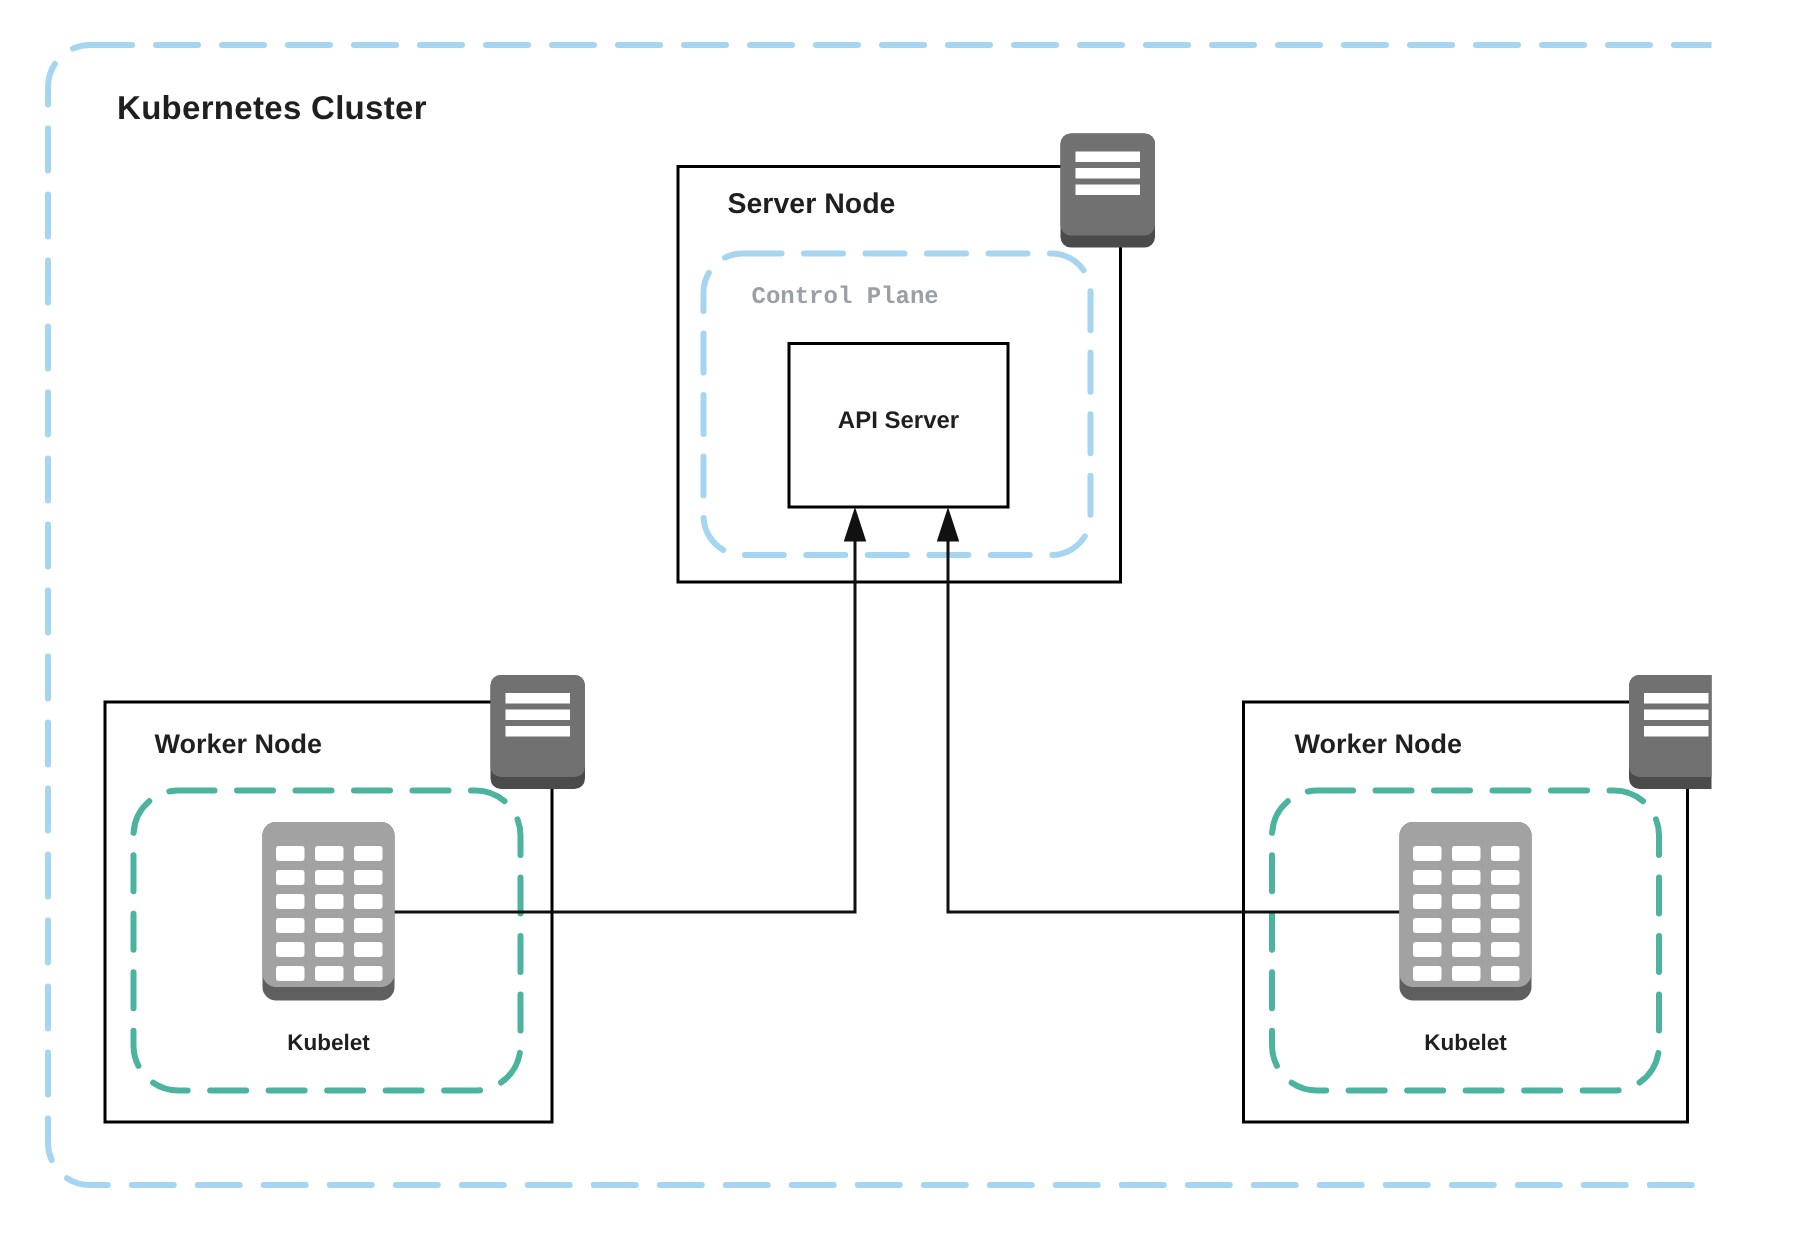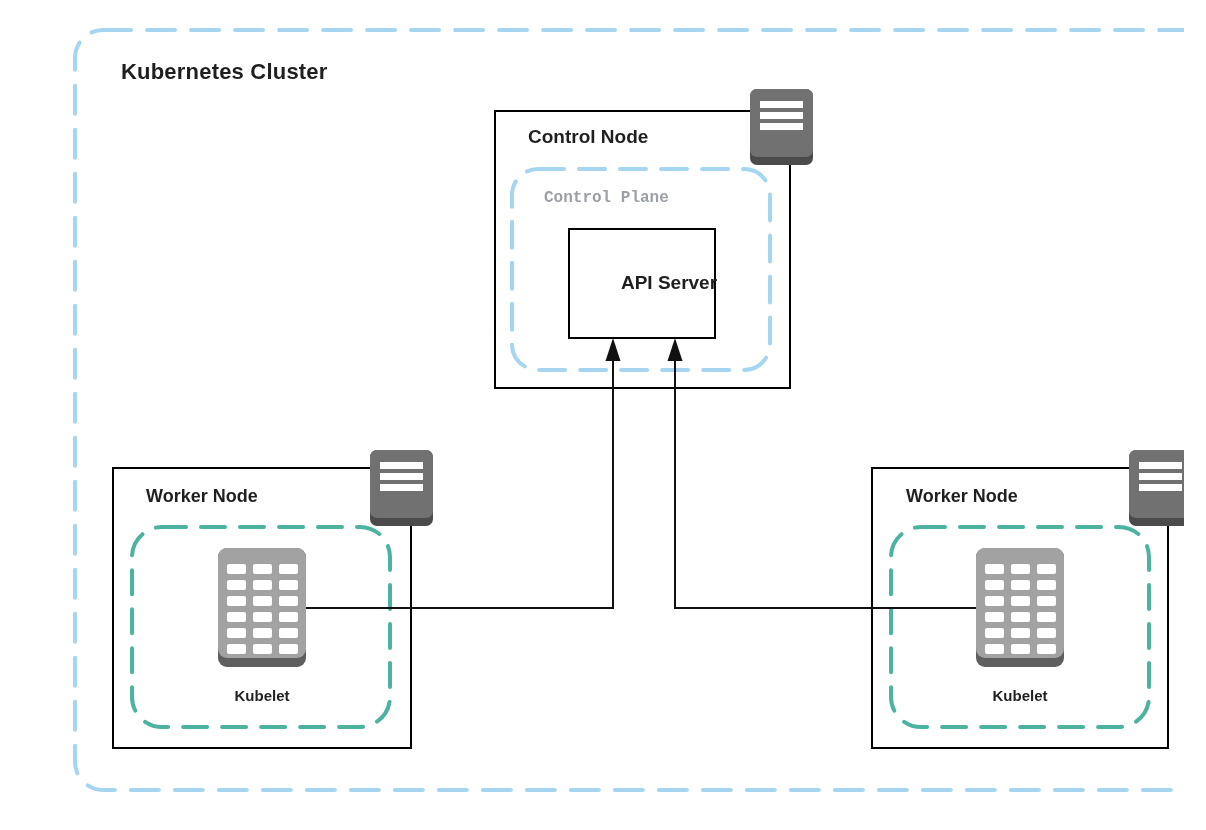--- a/index.html
+++ b/index.html
@@ -7,39 +7,38 @@
     padding: 0;
     background: #ffffff;
   }
   .canvas {
     position: relative;
     width: 1141px;
     height: 830px;
     background: #ffffff;
     font-family: "Liberation Sans", sans-serif;
     overflow: hidden;
-    margin-left: 43px;
   }
   .layer {
     position: absolute;
     left: 0;
     top: 0;
   }
   .lbl {
     position: absolute;
     font-family: "Liberation Sans", sans-serif;
     font-weight: bold;
     color: #1f1f1f;
     white-space: nowrap;
     line-height: 1;
   }
   .lbl.cluster-title { left: 78px;  top: 61px;  font-size: 22px; letter-spacing: 0.2px; }
   .lbl.master-title  { left: 485px; top: 127px; font-size: 19px; }
   .lbl.cp-label      { left: 501px; top: 190px; font-size: 16px; color: #9aa0a6; font-family: Liberation Mono, monospace; }
-  .lbl.api-label     { left: 626px; top: 273px; font-size: 19px; transform: translateX(-50%); }
+  .lbl.api-label     { left: 599px; top: 273px; font-size: 16px; transform: translateX(-50%); }
   .lbl.worker-title-l{ left: 103px; top: 487px; font-size: 18px; }
   .lbl.worker-title-r{ left: 863px; top: 487px; font-size: 18px; }
   .lbl.kubelet-l     { left: 219px; top: 688px; font-size: 15px; transform: translateX(-50%); }
   .lbl.kubelet-r     { left: 977px; top: 688px; font-size: 15px; transform: translateX(-50%); }
 </style>
 </head>
 <body>
 
 <div class="canvas">
 
@@ -101,21 +100,21 @@
     <use href="#server-icon-def" x="707" y="89"></use>
     <use href="#server-icon-def" x="327" y="450"></use>
     <use href="#server-icon-def" x="1086" y="450"></use>
 
     <use href="#kubelet-icon-def" x="175" y="548"></use>
     <use href="#kubelet-icon-def" x="933" y="548"></use>
   </svg>
 
   <div class="lbl cluster-title">Kubernetes Cluster</div>
 
-  <div class="lbl master-title">Control Node</div>
+  <div class="lbl master-title">Server Node</div>
 
   <div class="lbl cp-label">Control Plane</div>
 
   <div class="lbl api-label">API Server</div>
 
   <div class="lbl worker-title-l">Worker Node</div>
 
   <div class="lbl worker-title-r">Worker Node</div>
 
   <div class="lbl kubelet-l">Kubelet</div>

